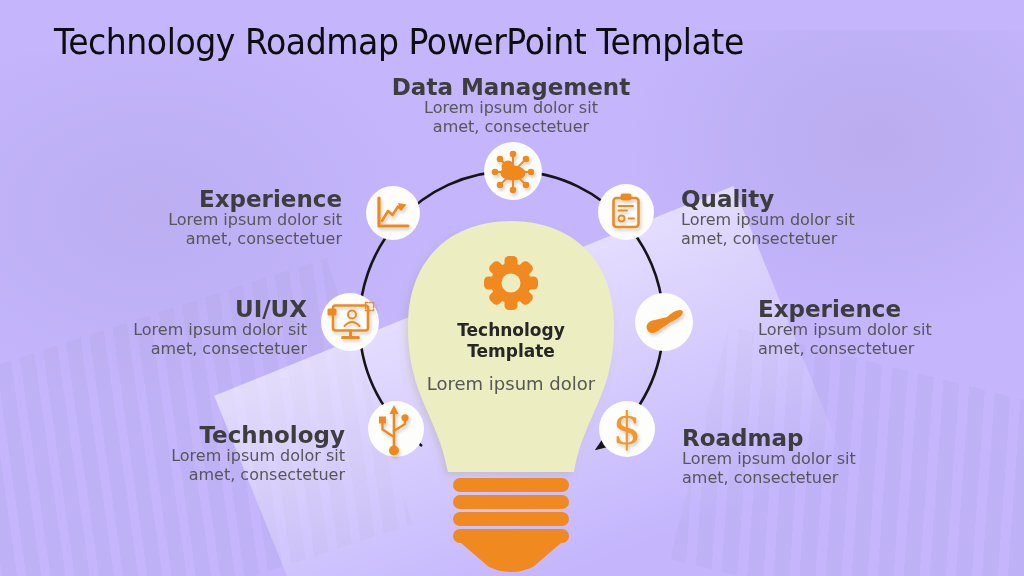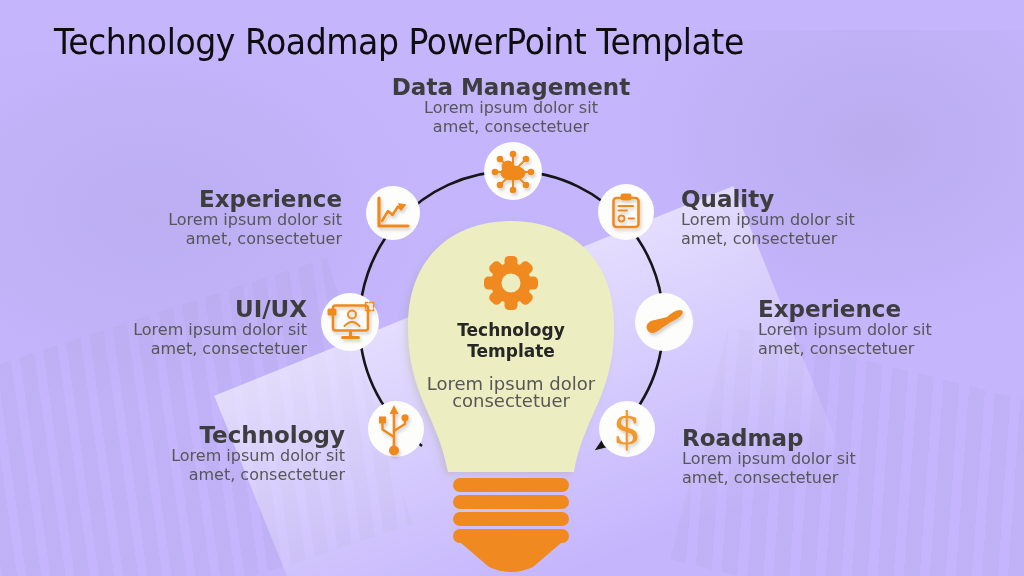--- a/index.html
+++ b/index.html
@@ -222,16 +222,15 @@
     <div class="label">Roadmap</div>
     <div class="body-line">Lorem ipsum dolor sit</div>
     <div class="body-line">amet, consectetuer</div>
   </div>
 
   <div class="center-text">
     <div class="c-head">Technology</div>
     <div class="c-head">Template</div>
     <div class="c-gap"></div>
     <div class="c-body">Lorem ipsum dolor</div>
-    <div class="c-body">consectetuer</div>
   </div>
 
 </div>
 
 </body></html>

